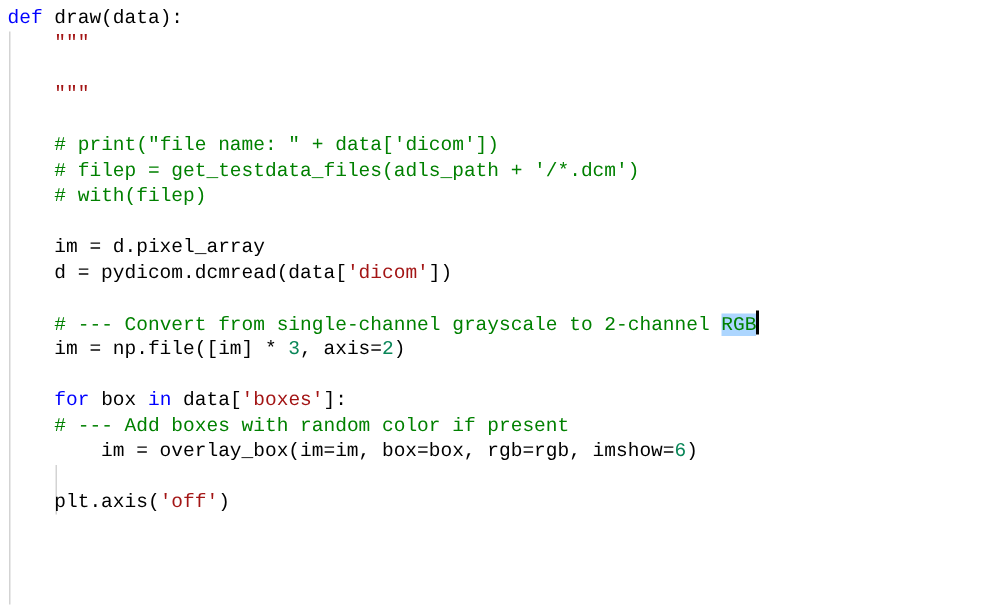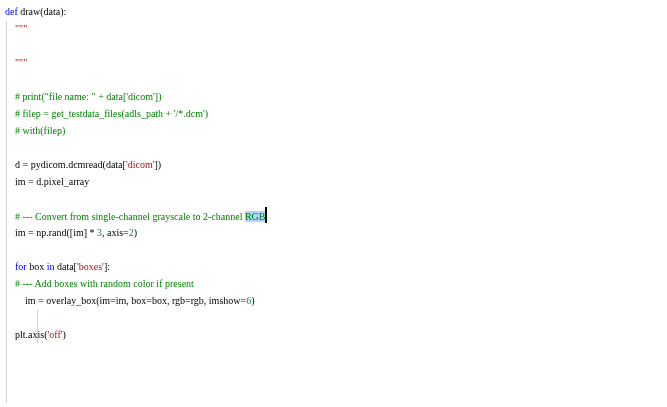--- a/index.html
+++ b/index.html
@@ -6,22 +6,22 @@
     margin: 0;
     padding: 0;
     background: #ffffff;
   }
   .editor {
     position: relative;
     width: 667px;
     height: 407px;
     overflow: hidden;
     background: var(--background, #ffffff);
-    font-family: Liberation Serif, serif;
-    font-size: 10px;
+    font-family: Liberation Mono, monospace;
+    font-size: 13px;
     line-height: 17px;
     cursor: text;
   }
   .code-area {
     position: relative;
     padding: 3px 0 0 5px;
     z-index: 2;
   }
   .line {
     height: 17px;
@@ -69,25 +69,25 @@
   <div class="code-area">
       <div class="line"><span class="tok-keyword">def</span><span class="tok-plain"> draw(data):</span></div>
       <div class="line"><span class="tok-plain">    </span><span class="tok-string">"""</span></div>
       <div class="line"></div>
       <div class="line"><span class="tok-plain">    </span><span class="tok-string">"""</span></div>
       <div class="line"><span class="tok-plain">    </span></div>
       <div class="line"><span class="tok-plain">    </span><span class="tok-comment"># print("file name: " + data['dicom'])</span></div>
       <div class="line"><span class="tok-plain">    </span><span class="tok-comment"># filep = get_testdata_files(adls_path + '/*.dcm')</span></div>
       <div class="line"><span class="tok-plain">    </span><span class="tok-comment"># with(filep)</span></div>
       <div class="line"></div>
+      <div class="line"><span class="tok-plain">    im = d.pixel_array</span></div>
       <div class="line"><span class="tok-plain">    d = pydicom.dcmread(data[</span><span class="tok-string">'dicom'</span><span class="tok-plain">])</span></div>
-      <div class="line"><span class="tok-plain">    im = d.pixel_array</span></div>
       <div class="line"></div>
       <div class="line"><span class="tok-plain">    </span><span class="tok-comment"># --- Convert from single-channel grayscale to 2-channel </span><span class="tok-comment word-highlight">RGB</span><span class="caret"></span></div>
-      <div class="line"><span class="tok-plain">    im = np.rand([im] * </span><span class="tok-number">3</span><span class="tok-plain">, axis=</span><span class="tok-number">2</span><span class="tok-plain">)</span></div>
+      <div class="line"><span class="tok-plain">    im = np.file([im] * </span><span class="tok-number">3</span><span class="tok-plain">, axis=</span><span class="tok-number">2</span><span class="tok-plain">)</span></div>
       <div class="line"></div>
       <div class="line"><span class="tok-plain">    </span><span class="tok-keyword">for</span><span class="tok-plain"> box </span><span class="tok-keyword">in</span><span class="tok-plain"> data[</span><span class="tok-string">'boxes'</span><span class="tok-plain">]:</span></div>
       <div class="line"><span class="tok-plain">    </span><span class="tok-comment"># --- Add boxes with random color if present</span></div>
       <div class="line"><span class="tok-plain">        im = overlay_box(im=im, box=box, rgb=rgb, imshow=</span><span class="tok-number">6</span><span class="tok-plain">)</span></div>
       <div class="line"></div>
       <div class="line"><span class="tok-plain">    plt.axis(</span><span class="tok-string">'off'</span><span class="tok-plain">)</span></div>
     </div>
 </div>
 
 </body></html>

